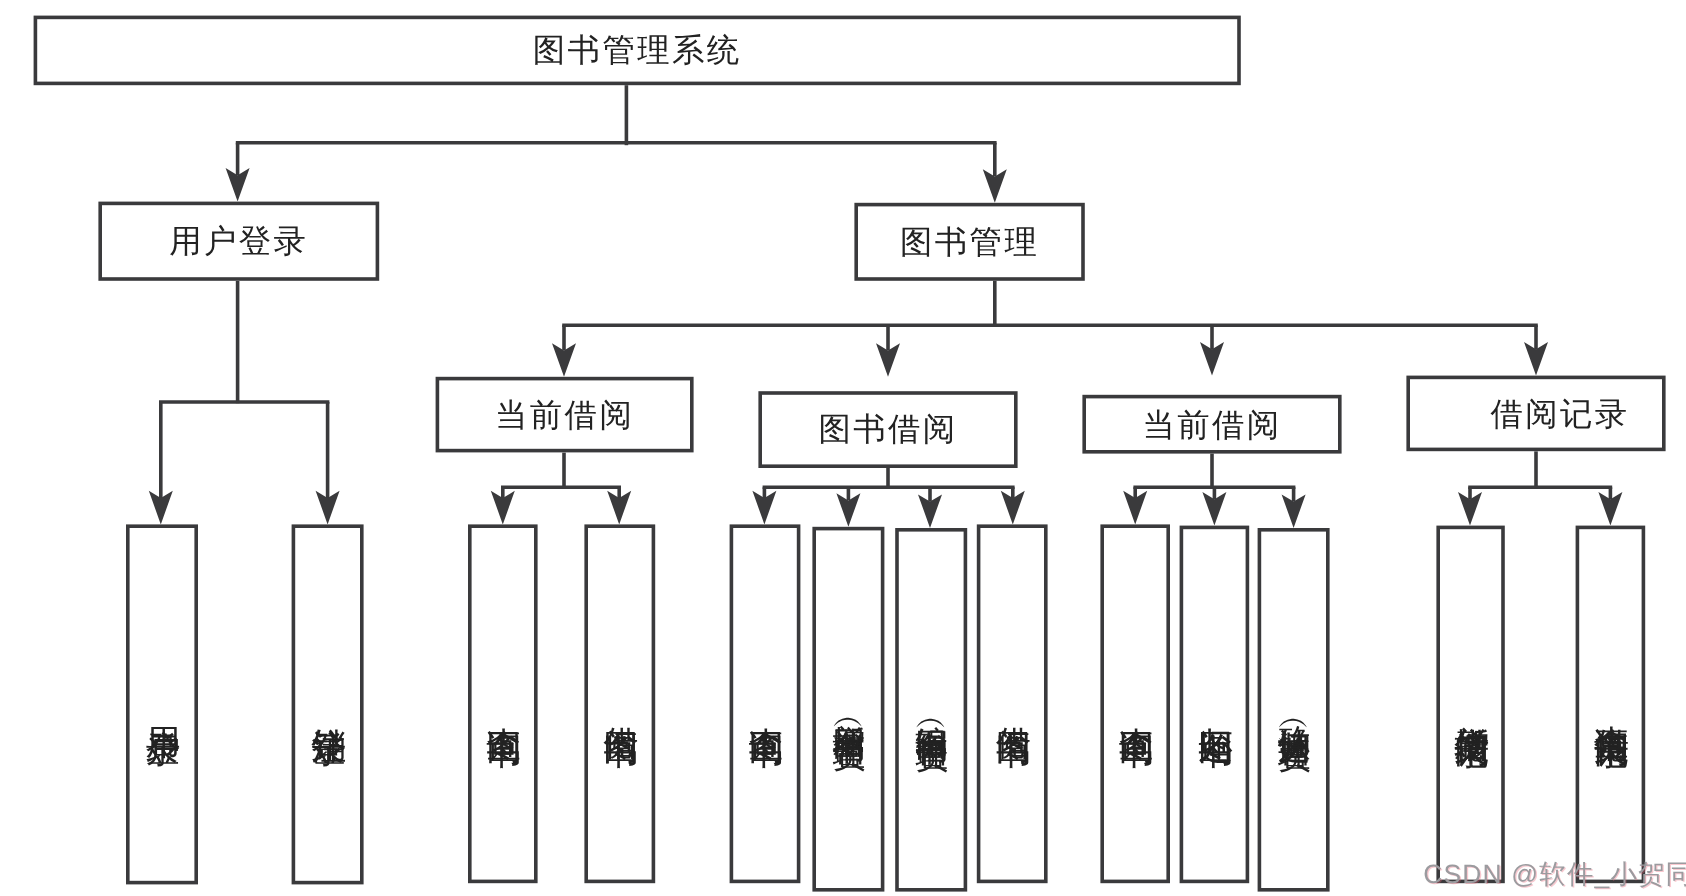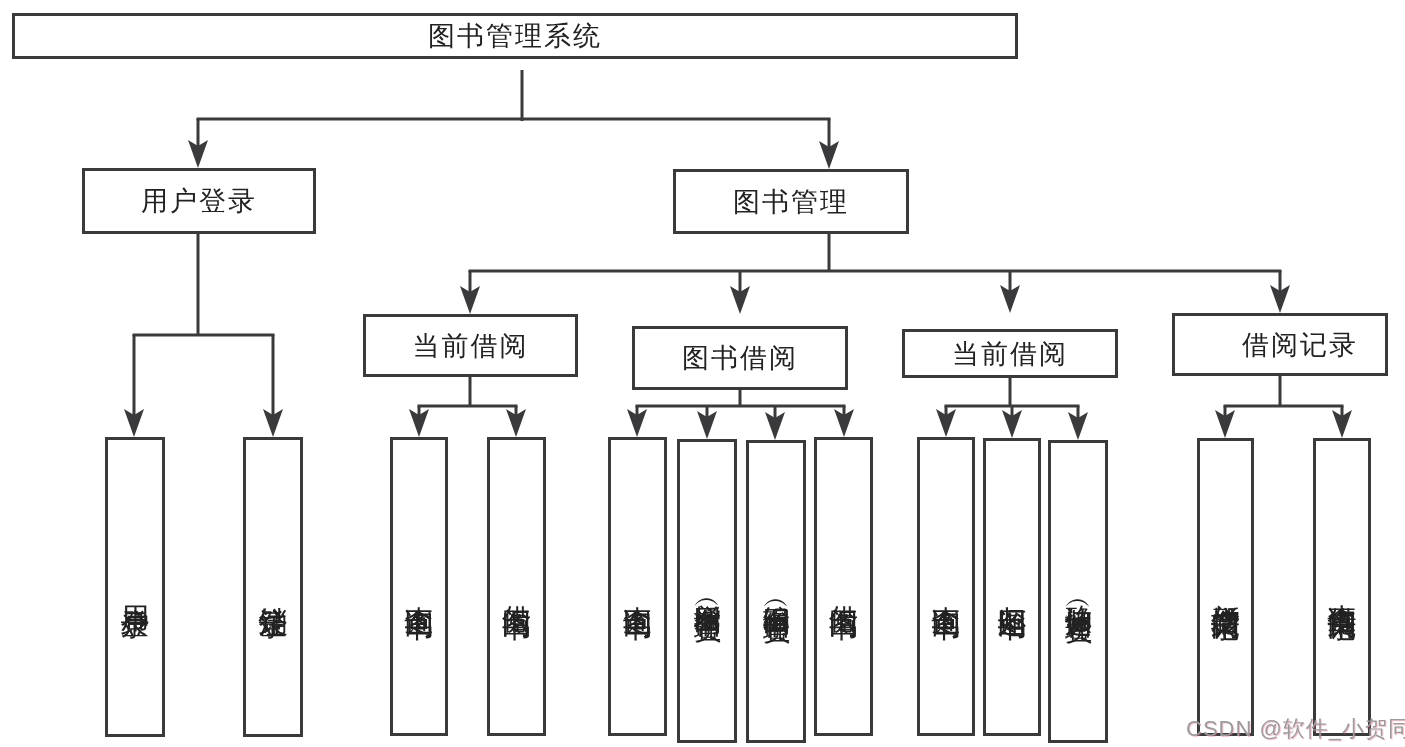--- a/index.html
+++ b/index.html
@@ -119,28 +119,28 @@
     <polygon points="1078,440 1068,412 1078,418 1088,412"></polygon>
 
     <path d="M 1280 376 V 407"></path>
     <path d="M 1223.5 406 H 1343.5"></path>
     <path d="M 1225 406 V 416"></path>
     <path d="M 1342 406 V 416"></path>
     <polygon points="1225,438 1215,410 1225,416 1235,410"></polygon>
     <polygon points="1342,438 1332,410 1342,416 1352,410"></polygon>
   </svg>
 
-  <div class="node hbox" style="left:12px; top:13px; width:1006px; height:46px;align-items:center;">
+  <div class="node hbox" style="left:28px; top:13px; width:1006px; height:58px;align-items:center;">
     <span>图书管理系统</span>
   </div>
 
   <div class="node hbox" style="left:82px; top:168px; width:234px; height:66px;">
     <span>用户登录</span>
   </div>
-  <div class="node hbox" style="left:673px; top:169px; width:236px; height:65px;">
+  <div class="node hbox" style="left:712px; top:169px; width:192px; height:65px;">
     <span>图书管理</span>
   </div>
 
   <div class="node hbox" style="left:363px; top:314px; width:215px; height:63px;">
     <span>当前借阅</span>
   </div>
   <div class="node hbox" style="left:632px; top:314px; width:216px; height:64px;margin-top:12px;">
     <span>图书借阅</span>
   </div>
   <div class="node hbox" style="left:902px; top:313px; width:216px; height:49px;margin-top:16px;">

